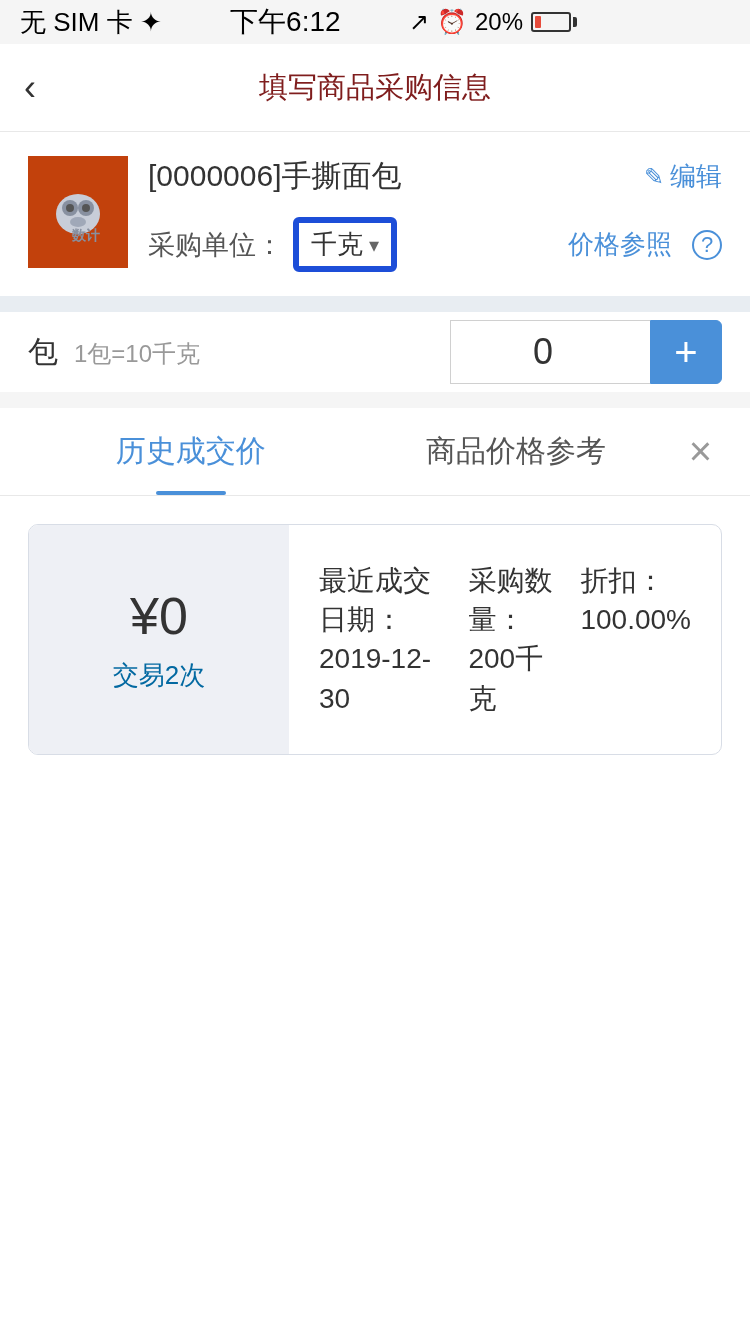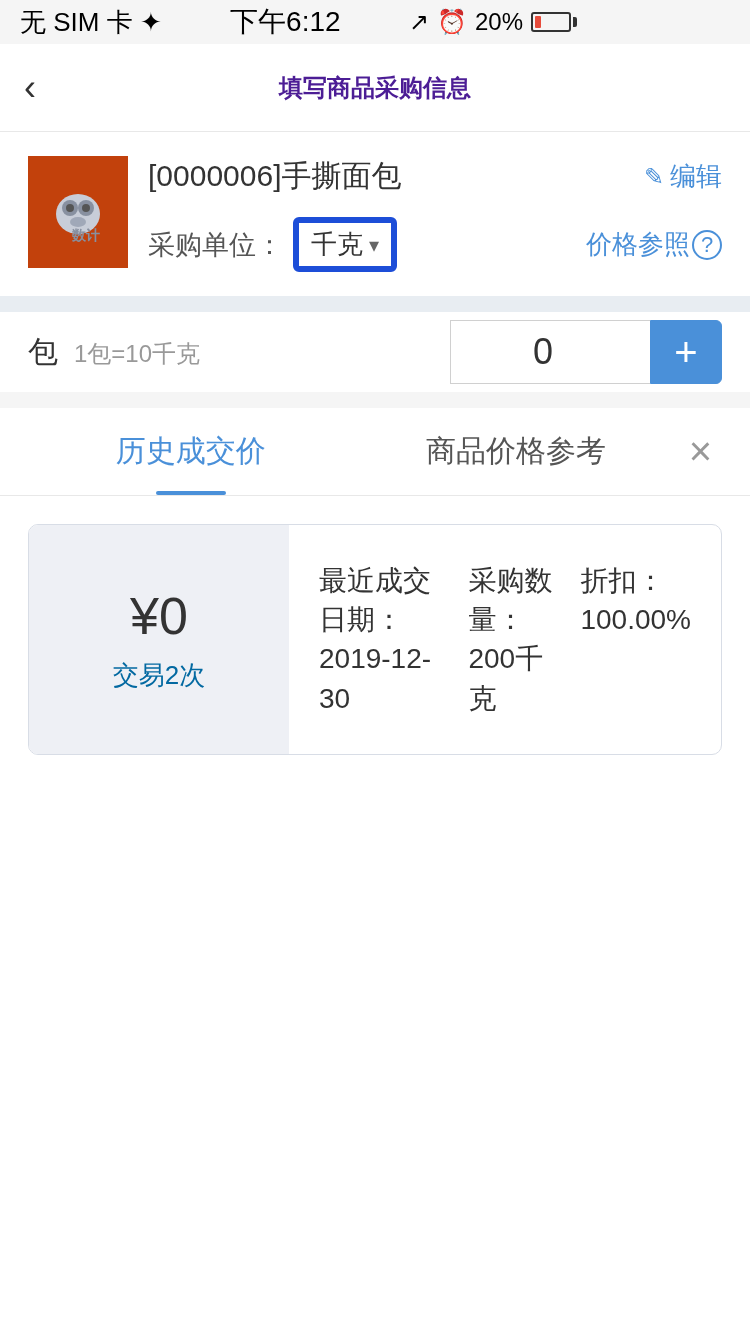--- a/index.html
+++ b/index.html
@@ -80,23 +80,23 @@
       border-bottom: 1px solid #e8e8e8;
     }
     .nav-back {
       position: absolute;
       left: 24px;
       font-size: 36px;
       color: #333;
       cursor: pointer;
     }
     .nav-title {
-      font-size: 24px;
-      font-weight: 700;
-      color: #4c1d95;
+      font-size: 29px;
+      font-weight: 400;
+      color: #7f1d1d;
     }
 
     
     .product-section {
       background: #ffffff;
       padding: 24px 28px;
       margin-top: 0;
     }
     .product-header {
       display: flex;
@@ -161,21 +161,21 @@
       color: #333;
       cursor: pointer;
     }
     .unit-arrow {
       font-size: 20px;
       color: #666;
     }
     .price-ref-btn {
       display: flex;
       align-items: center;
-      gap: 2px;
+      gap: 20px;
       color: #4a90d9;
       font-size: 26px;
       cursor: pointer;
     }
     .price-ref-circle {
       width: 30px;
       height: 30px;
       border: 2px solid #4a90d9;
       border-radius: 50%;
       display: flex;

